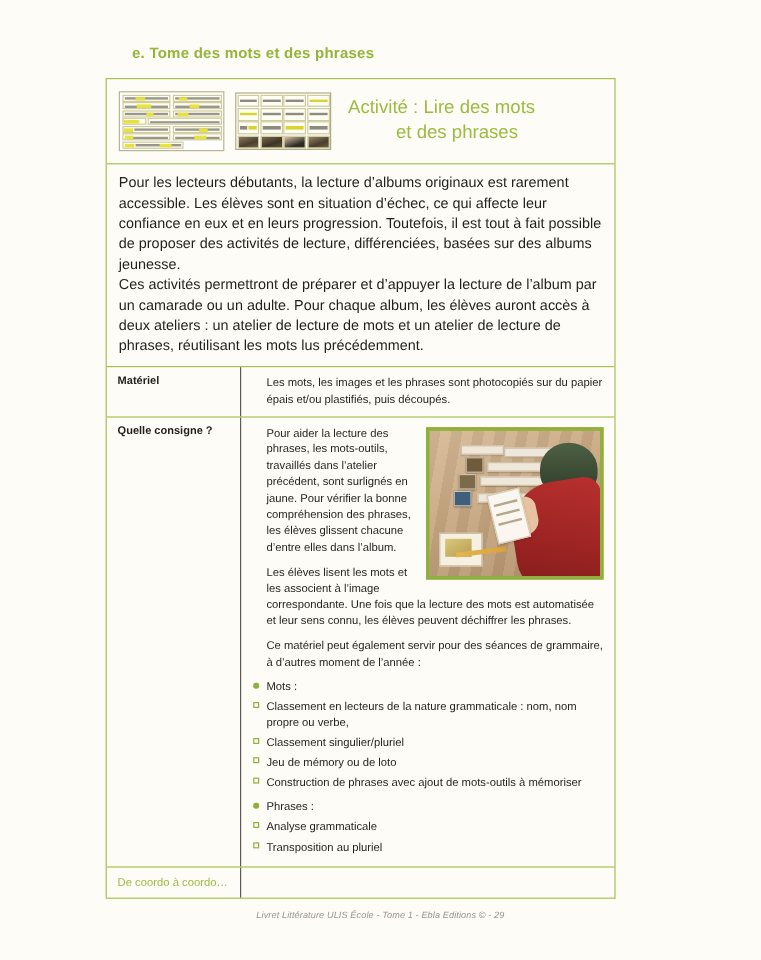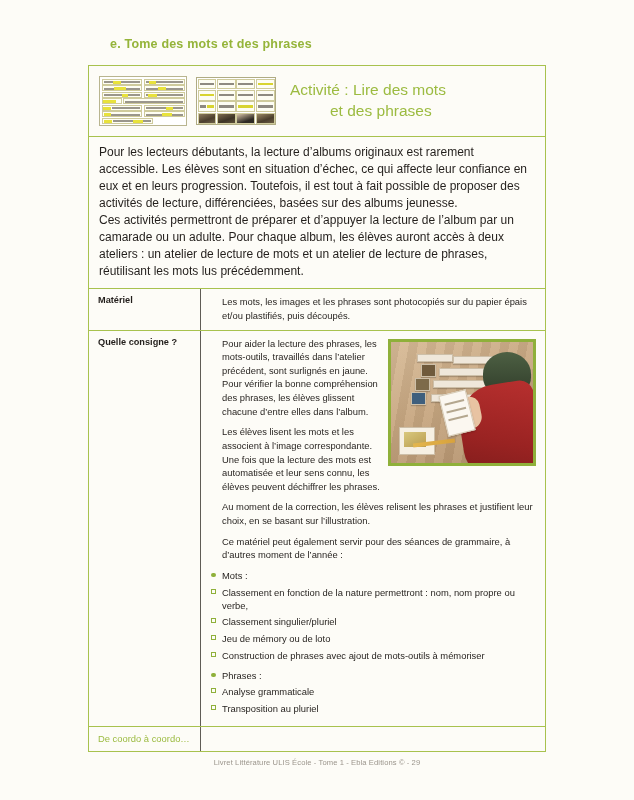--- a/index.html
+++ b/index.html
@@ -33,21 +33,21 @@
     font-weight: bold;
     color: #95b43a;
     letter-spacing: 0.2px;
   }
 
   
   .doc-table {
     position: absolute;
     left: 88px;
     top: 65px;
-    width: 458px;
+    width: 425px;
     border: 1.5px solid #a8c24e;
     box-sizing: border-box;
     background: #fdfcf7;
   }
 
   .row {
     display: flex;
     border-top: 1.5px solid #a8c24e;
     box-sizing: border-box;
   }
@@ -300,20 +300,21 @@
   ul.lst li.spacer-top { margin-top: 7px; }
 
   
   .footer {
     position: absolute;
     left: 0;
     top: 758px;
     width: 634px;
     text-align: center;
     font-size: 7.6px;
+    font-style: italic;
     color: #9b958c;
     letter-spacing: 0.1px;
   }
 </style>
 </head>
 <body>
 
 <div class="page">
 
   <div class="section-heading">e. Tome des mots et des phrases</div>
@@ -480,26 +481,25 @@
             <i class="ln" style="top:24px"></i>
           </span>
           <span class="paper">
               <i class="sq"></i>
             </span>
           <span class="pencil"></span>
         </div>
 
         <p>Pour aider la lecture des phrases, les mots-outils, travaillés dans l’atelier précédent, sont surlignés en jaune. Pour vérifier la bonne compréhension des phrases, les élèves glissent chacune d’entre elles dans l’album.</p>
         <p>Les élèves lisent les mots et les associent à l’image correspondante. Une fois que la lecture des mots est automatisée et leur sens connu, les élèves peuvent déchiffrer les phrases.</p>
-        <p>Au moment de la correction, les élèves relisent les phrases et justifient leur choix, en se basant sur l’illustration.</p>
         <p>Ce matériel peut également servir pour des séances de grammaire, à d’autres moment de l’année :</p>
 
         <ul class="lst">
           <li class="dot">Mots :</li>
-          <li class="sq">Classement en fonction de la nature permettront :  nom, nom propre ou verbe,</li>
+          <li class="sq">Classement en lecteurs de la nature grammaticale :  nom, nom propre ou verbe,</li>
           <li class="sq">Classement singulier/pluriel</li>
           <li class="sq">Jeu de mémory ou de loto</li>
           <li class="sq">Construction de phrases avec ajout de mots-outils à mémoriser</li>
           <li class="dot spacer-top">Phrases :</li>
           <li class="sq">Analyse grammaticale</li>
           <li class="sq">Transposition au pluriel</li>
         </ul>
       </div>
     </div>
 

